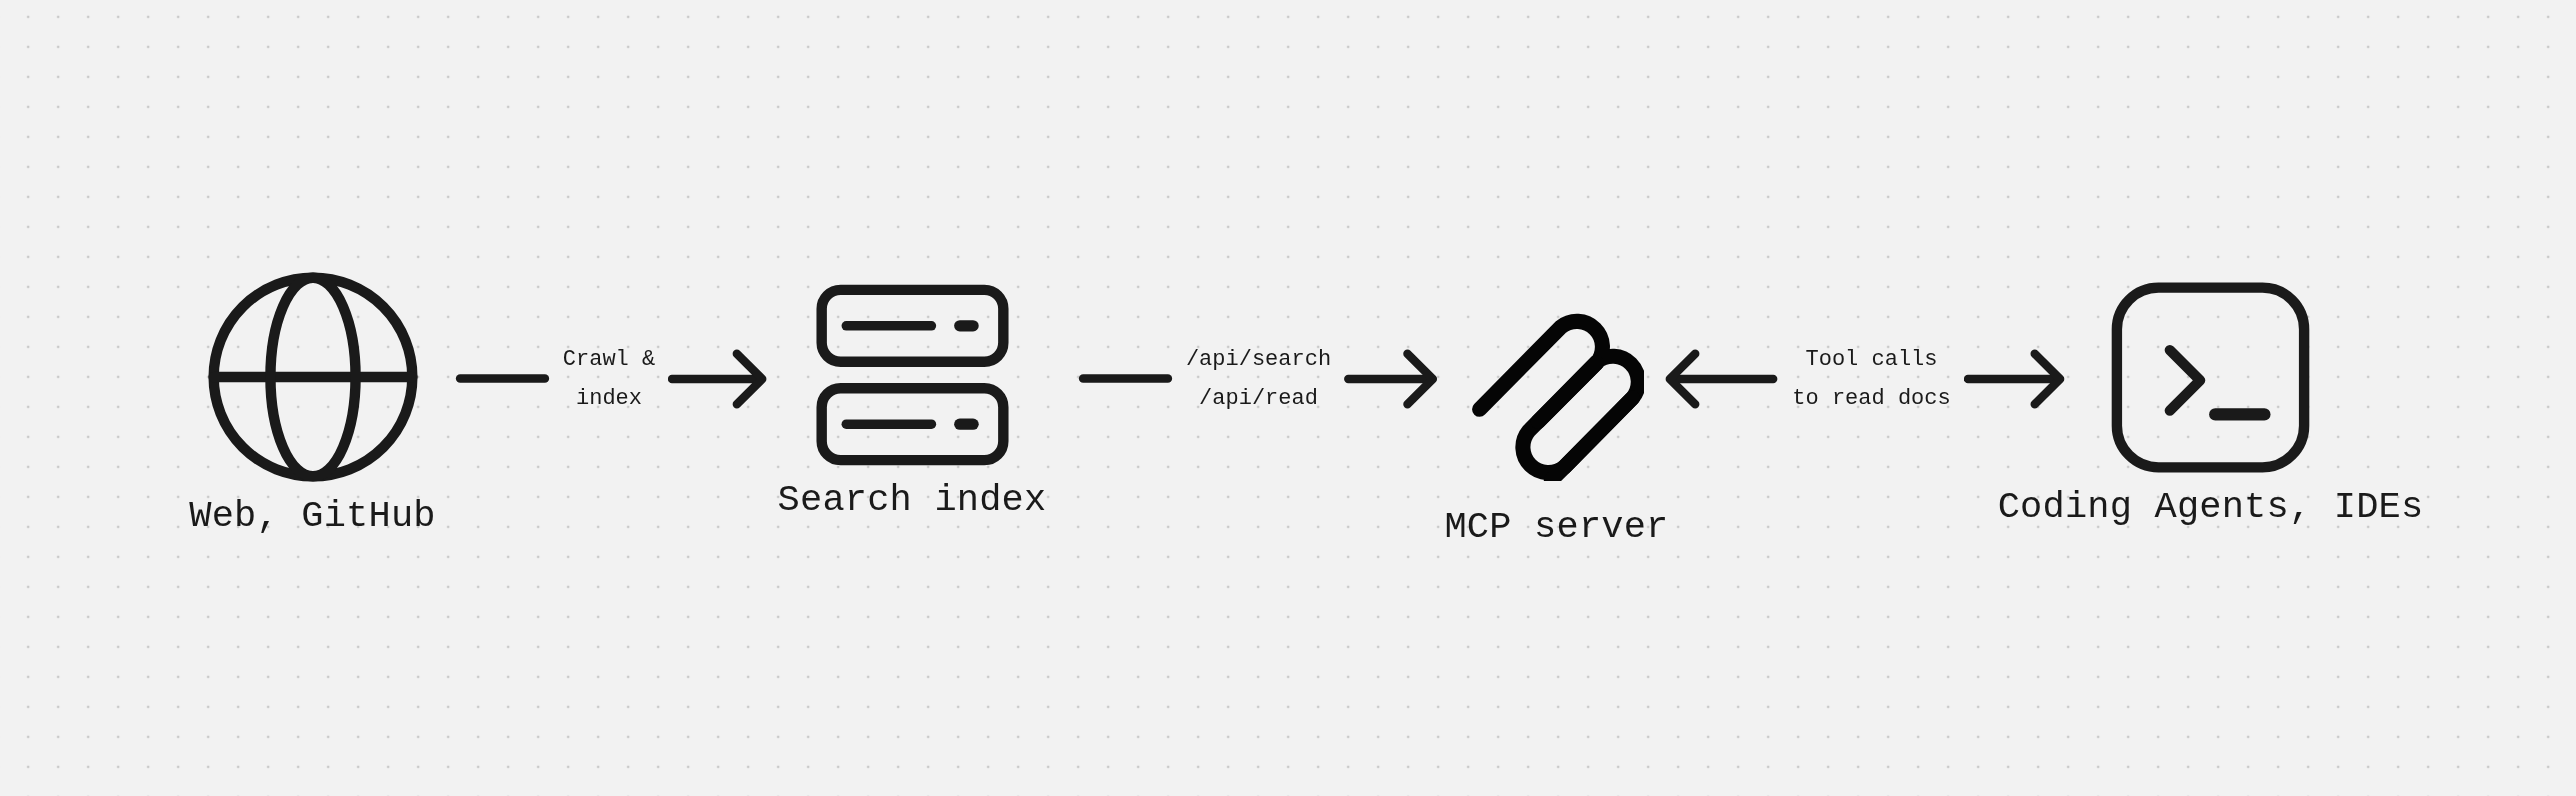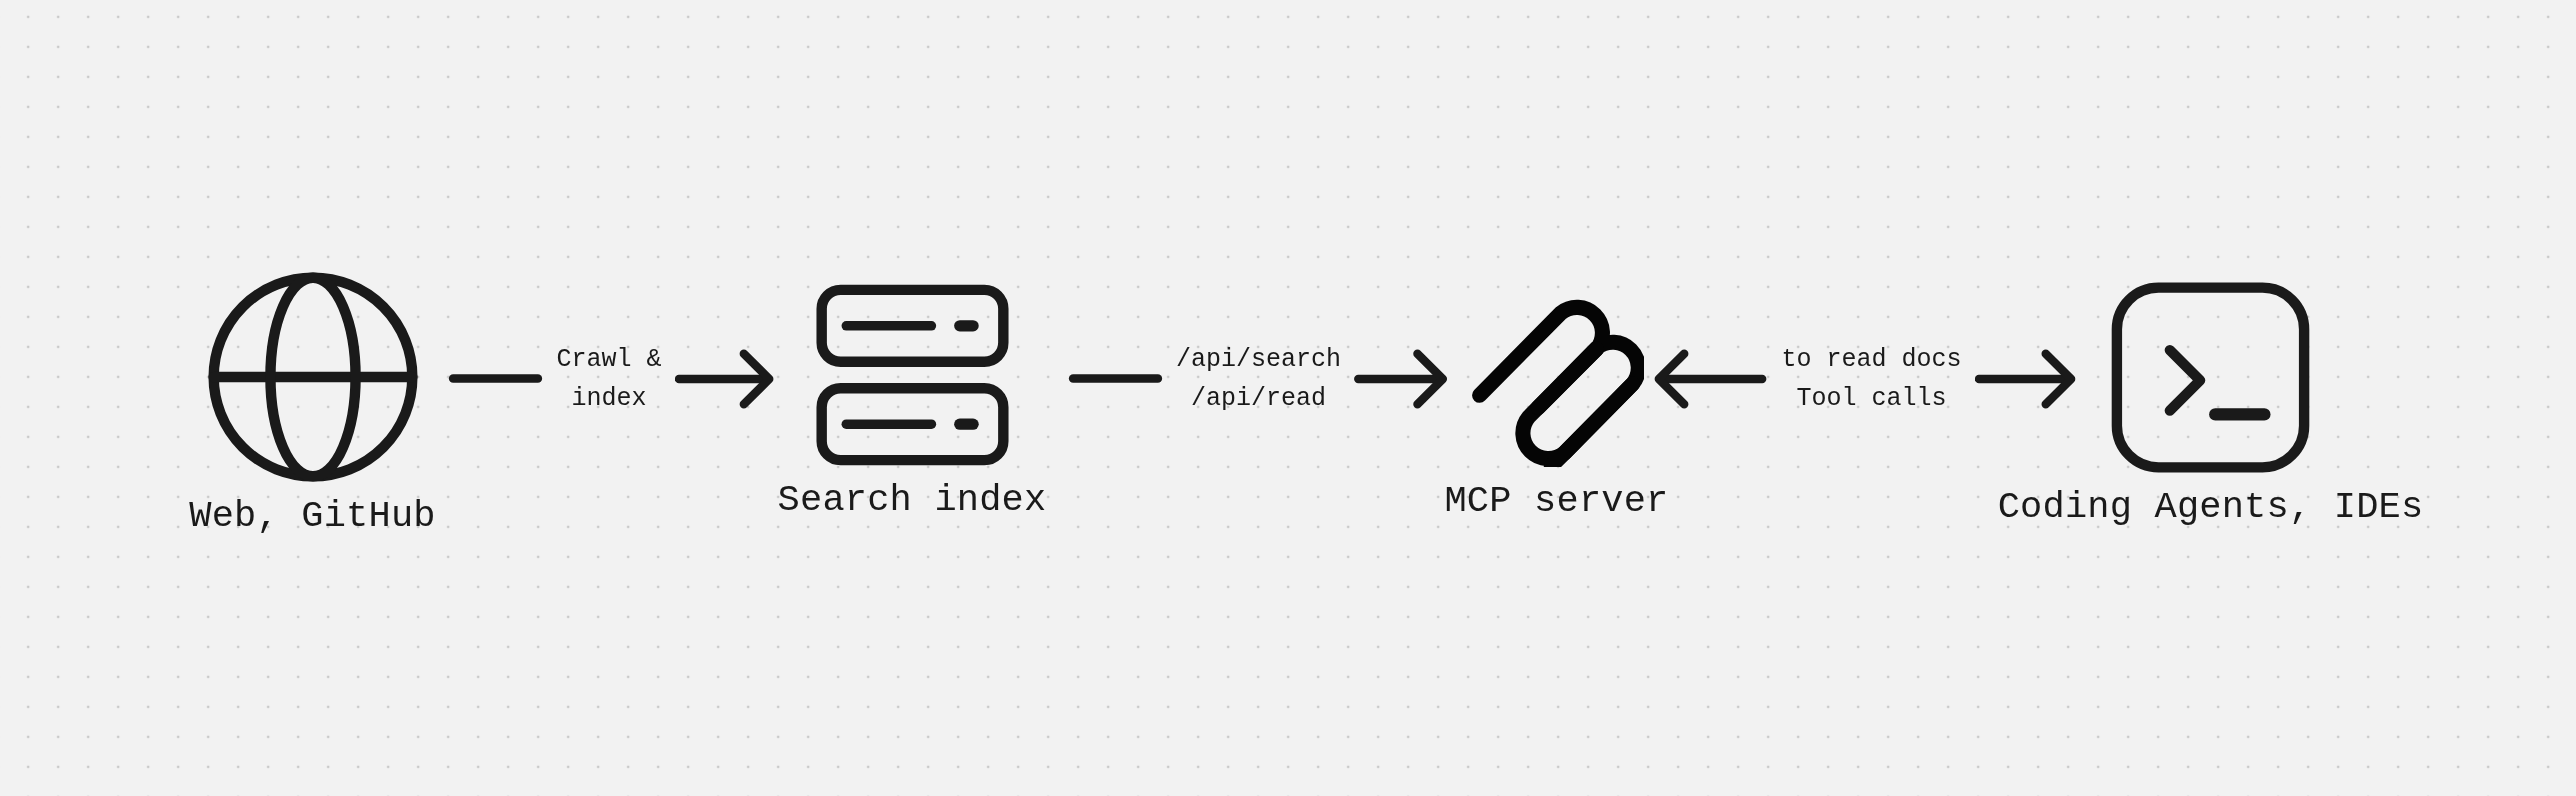--- a/index.html
+++ b/index.html
@@ -42,21 +42,21 @@
   
   .connector {
     position: absolute;
     display: flex;
     flex-direction: row;
     align-items: center;
     justify-content: center;
   }
   .connector-label {
     font-family: "Liberation Mono", monospace;
-    font-size: 25px;
+    font-size: 22px;
     line-height: 39px;
     color: #1a1a1a;
     text-align: center;
     white-space: nowrap;
     padding: 0 13.2px;
   }
   .connector-label .line {
     display: block;
   }
   .seg {
@@ -123,41 +123,41 @@
       <span class="line">/api/read</span>
     </span>
     <span class="seg">
       <svg width="95" height="62" viewBox="0 0 100 66" fill="none" stroke="#1a1a1a" stroke-width="9" stroke-linecap="round" stroke-linejoin="round">
         <line x1="4" y1="33" x2="92" y2="33"></line>
         <polyline points="67,6 94,33 67,60"></polyline>
       </svg>
     </span>
   </div>
 
-  <div class="node" style="left:1439px; top:282px; width:235px;">
+  <div class="node" style="left:1439px; top:296px; width:235px;gap:12px;">
     <span class="node-icon">
       <svg width="174" height="185" viewBox="0 0 184 196" fill="none" stroke="#050505" stroke-width="16" stroke-linecap="round" stroke-linejoin="round">
         <path d="M10 120 L96 33 a27 27 0 0 1 38 38 L62 143 a27 27 0 0 0 38 38 L172 108 a27 27 0 0 0 -38 -38 L62 143"></path>
         <path d="M134 71 L72 133"></path>
         <path d="M172 108 L100 181 a0 0 0 0 0 0 0 L86 195"></path>
       </svg>
     </span>
     <span class="node-label">MCP server</span>
   </div>
 
   <div class="connector" style="left:1623px; top:331px; width:484px; height:95px;">
     <span class="seg">
       <svg width="115" height="62" viewBox="0 0 122 66" fill="none" stroke="#1a1a1a" stroke-width="9" stroke-linecap="round" stroke-linejoin="round">
         <line x1="8" y1="33" x2="116" y2="33"></line>
         <polyline points="33,6 6,33 33,60"></polyline>
       </svg>
     </span>
     <span class="connector-label">
+      <span class="line">Tool calls</span>
       <span class="line">to read docs</span>
-      <span class="line">Tool calls</span>
     </span>
     <span class="seg">
       <svg width="102" height="62" viewBox="0 0 108 66" fill="none" stroke="#1a1a1a" stroke-width="9" stroke-linecap="round" stroke-linejoin="round">
         <line x1="4" y1="33" x2="100" y2="33"></line>
         <polyline points="75,6 102,33 75,60"></polyline>
       </svg>
     </span>
   </div>
 
   <div class="node" style="left:2097px; top:282px; width:227px;">

